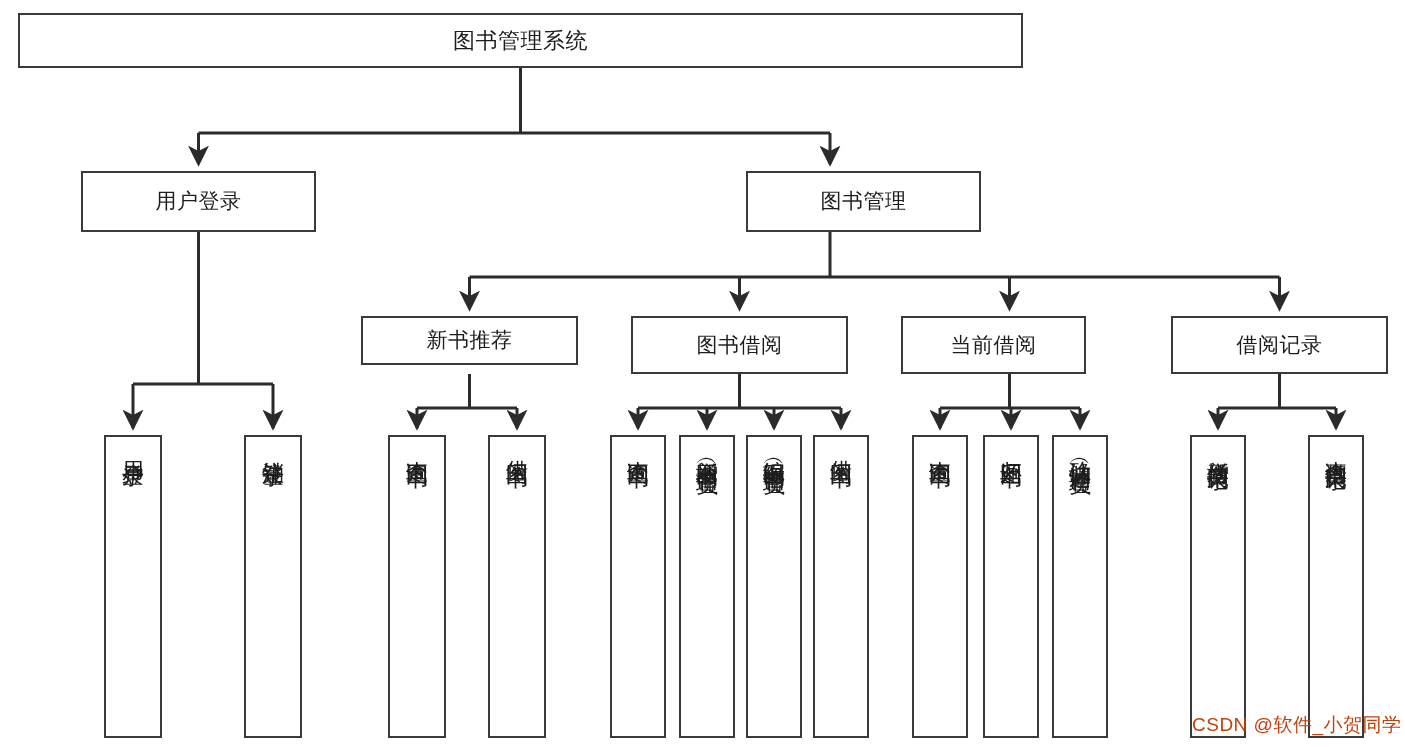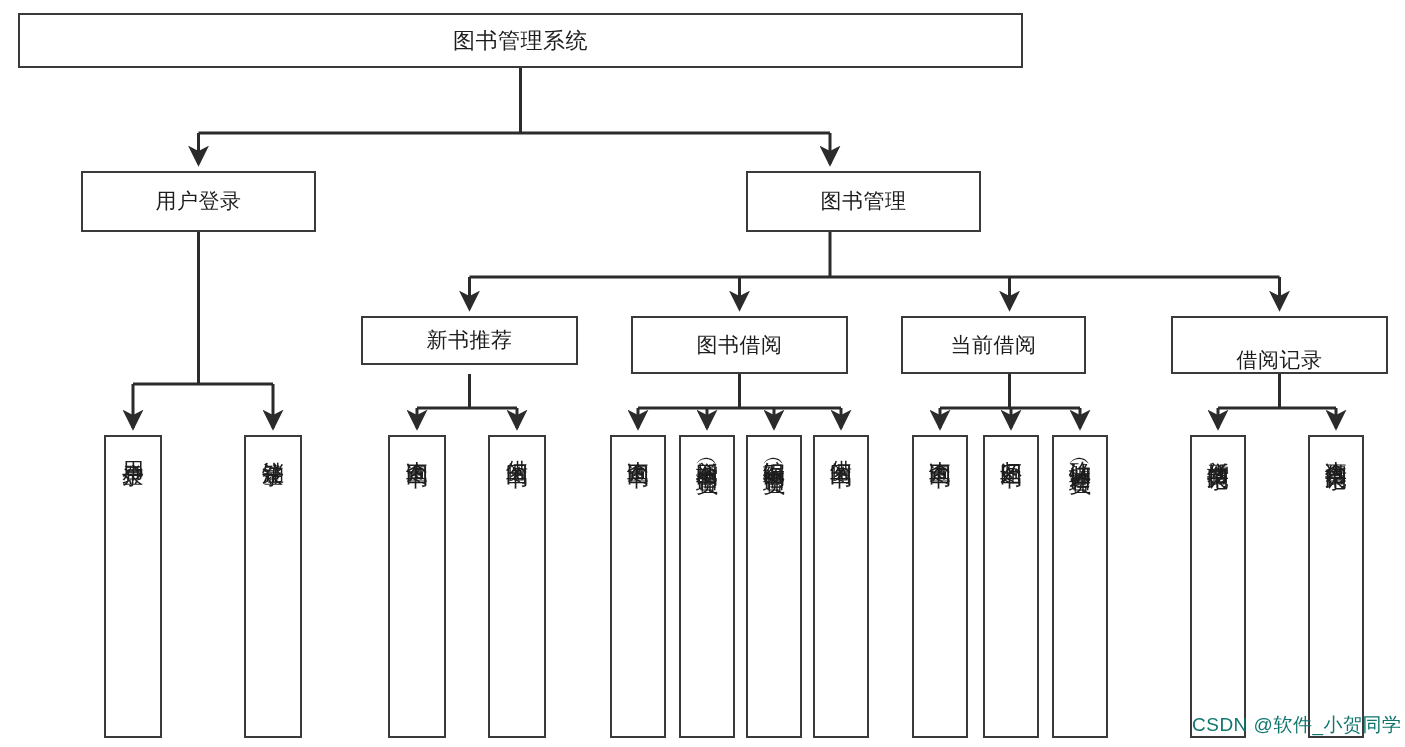--- a/index.html
+++ b/index.html
@@ -63,21 +63,21 @@
     text-orientation: upright;
     font-size: 22px;
     line-height: 1.28;
     letter-spacing: 2px;
     white-space: nowrap;
     text-align: left;
   }
   
   #watermark {
     position: absolute;
-    color: #0f766e;
+    color: #c2410c;
     font-size: 19px;
     white-space: nowrap;
     letter-spacing: 0.5px;
     pointer-events: none;
   }
 </style>
 </head>
 <body>
 
 <div id="canvas">
@@ -148,21 +148,21 @@
 
   <div class="node horiz" style="left:361px; top:316px; width:217px; height:49px;">
     <span class="label">新书推荐</span>
   </div>
   <div class="node horiz" style="left:631px; top:316px; width:217px; height:58px;">
     <span class="label">图书借阅</span>
   </div>
   <div class="node horiz" style="left:901px; top:316px; width:185px; height:58px;">
     <span class="label">当前借阅</span>
   </div>
-  <div class="node horiz" style="left:1171px; top:316px; width:217px; height:58px;align-items:flex-end;">
+  <div class="node horiz" style="left:1171px; top:316px; width:217px; height:58px;">
     <span class="label">借阅记录</span>
   </div>
 
   <div class="node vert" style="left:104px; top:435px; width:58px; height:303px;">
     <span class="label">用户登录</span>
   </div>
   <div class="node vert" style="left:244px; top:435px; width:58px; height:303px;">
     <span class="label">注销登录</span>
   </div>
 

